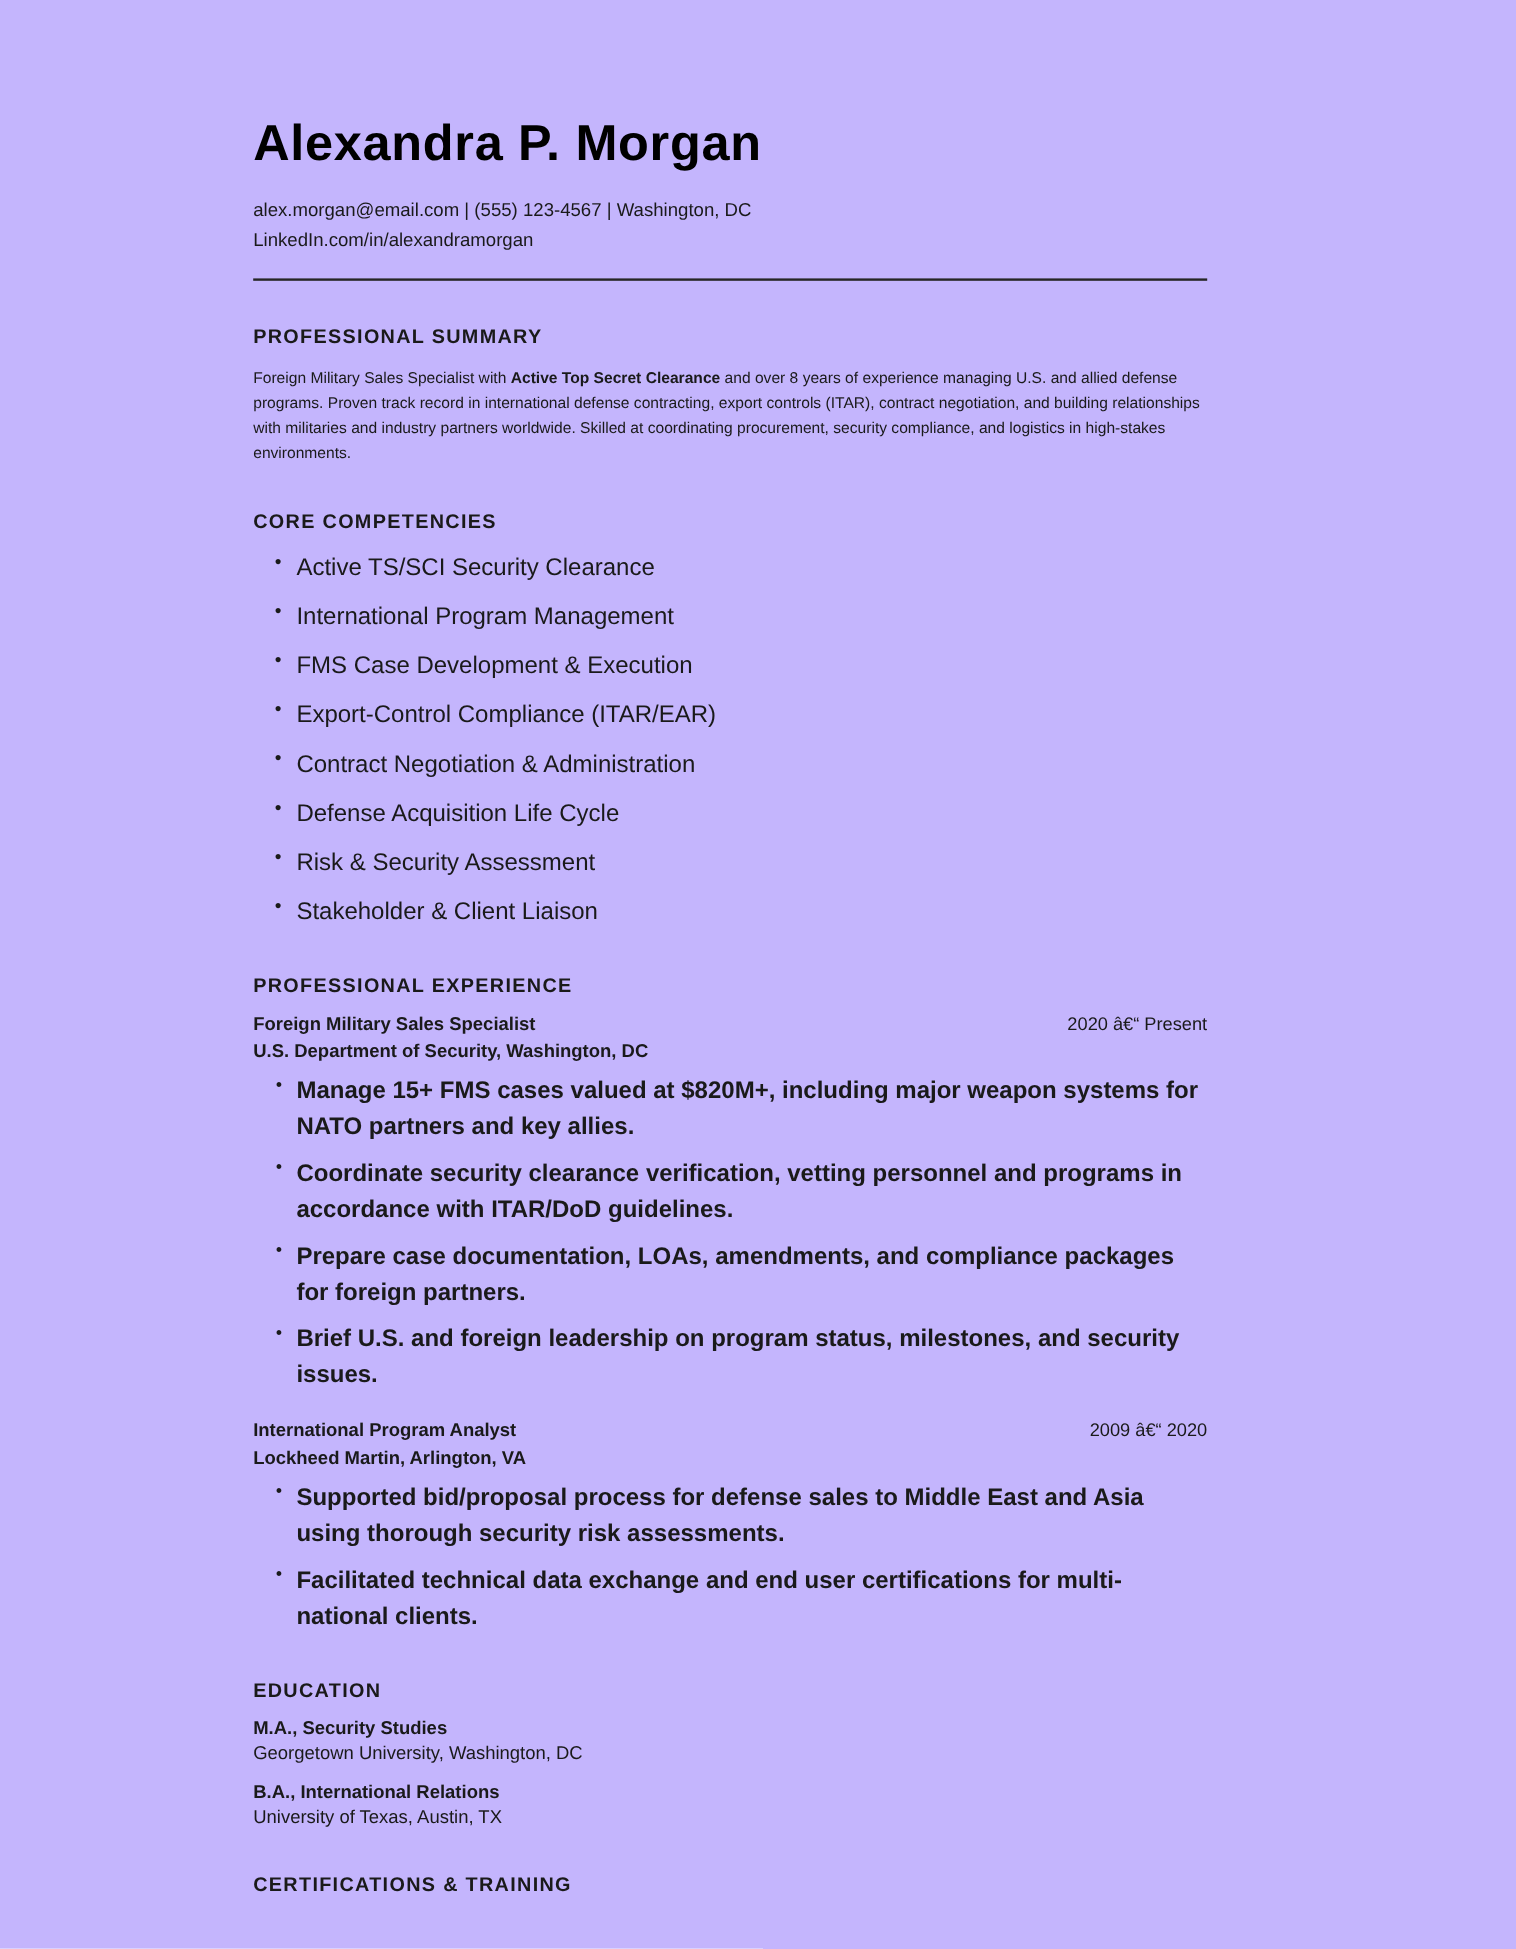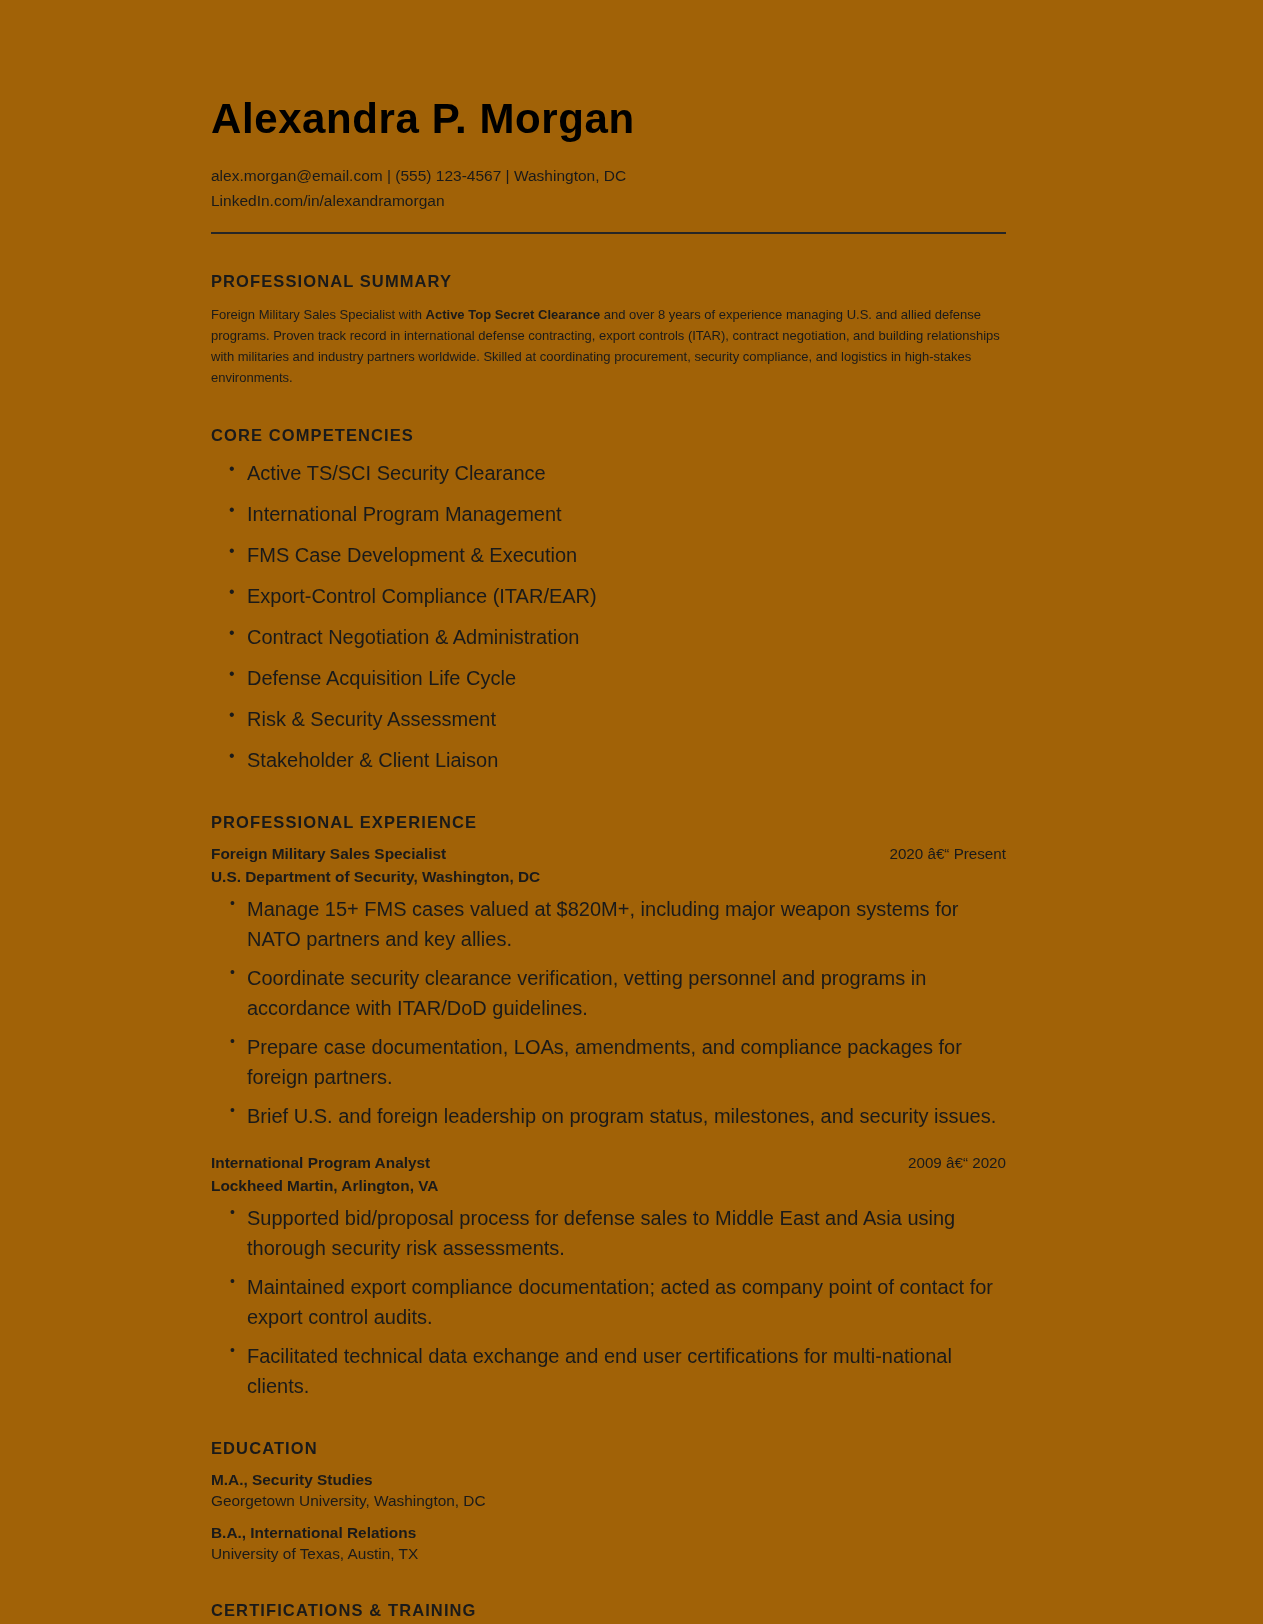--- a/index.html
+++ b/index.html
@@ -7,21 +7,21 @@
     padding: 0;
     background: #ffffff;
   }
   body {
     font-family: "Liberation Sans", sans-serif;
     color: #1a1a1a;
   }
   .page {
     width: 1263px;
     min-height: 1624px;
-    background: #a16207;
+    background: #c4b5fd;
     box-sizing: border-box;
     position: relative;
   }
   .content {
     position: absolute;
     left: 211px;
     top: 0;
     width: 795px;
   }
 
@@ -80,21 +80,21 @@
     margin-bottom: 11px;
     color: #1a1a1a;
   }
   ul.bullets li::before {
     content: "\2022";
     position: absolute;
     left: -18px;
     top: -1px;
     font-size: 16px;
   }
-  ul.tight li { margin-bottom: 9px; }
+  ul.tight li { margin-bottom: 9px; font-weight: bold; }
   ul.tight li::before { font-size: 14px; left: -17px; }
 
   
   .job { margin-bottom: 4px; }
   .job-row {
     display: flex;
     justify-content: space-between;
     align-items: baseline;
   }
   .job-title {
@@ -181,21 +181,20 @@
           </div>
           <div class="job-gap"></div>
           <div class="job">
             <div class="job-row">
               <div class="job-title">International Program Analyst</div>
               <div class="job-dates">2009 â€“ 2020</div>
             </div>
             <div class="job-org">Lockheed Martin, Arlington, VA</div>
             <ul class="bullets tight">
               <li>Supported bid/proposal process for defense sales to Middle East and Asia using thorough security risk assessments.</li>
-              <li>Maintained export compliance documentation; acted as company point of contact for export control audits.</li>
               <li>Facilitated technical data exchange and end user certifications for multi-national clients.</li>
             </ul>
           </div>
         </div>
     </div>
 
     <div class="section">
       <div class="section-title">EDUCATION</div>
       <div id="education-items">
           <div class="edu-item">

